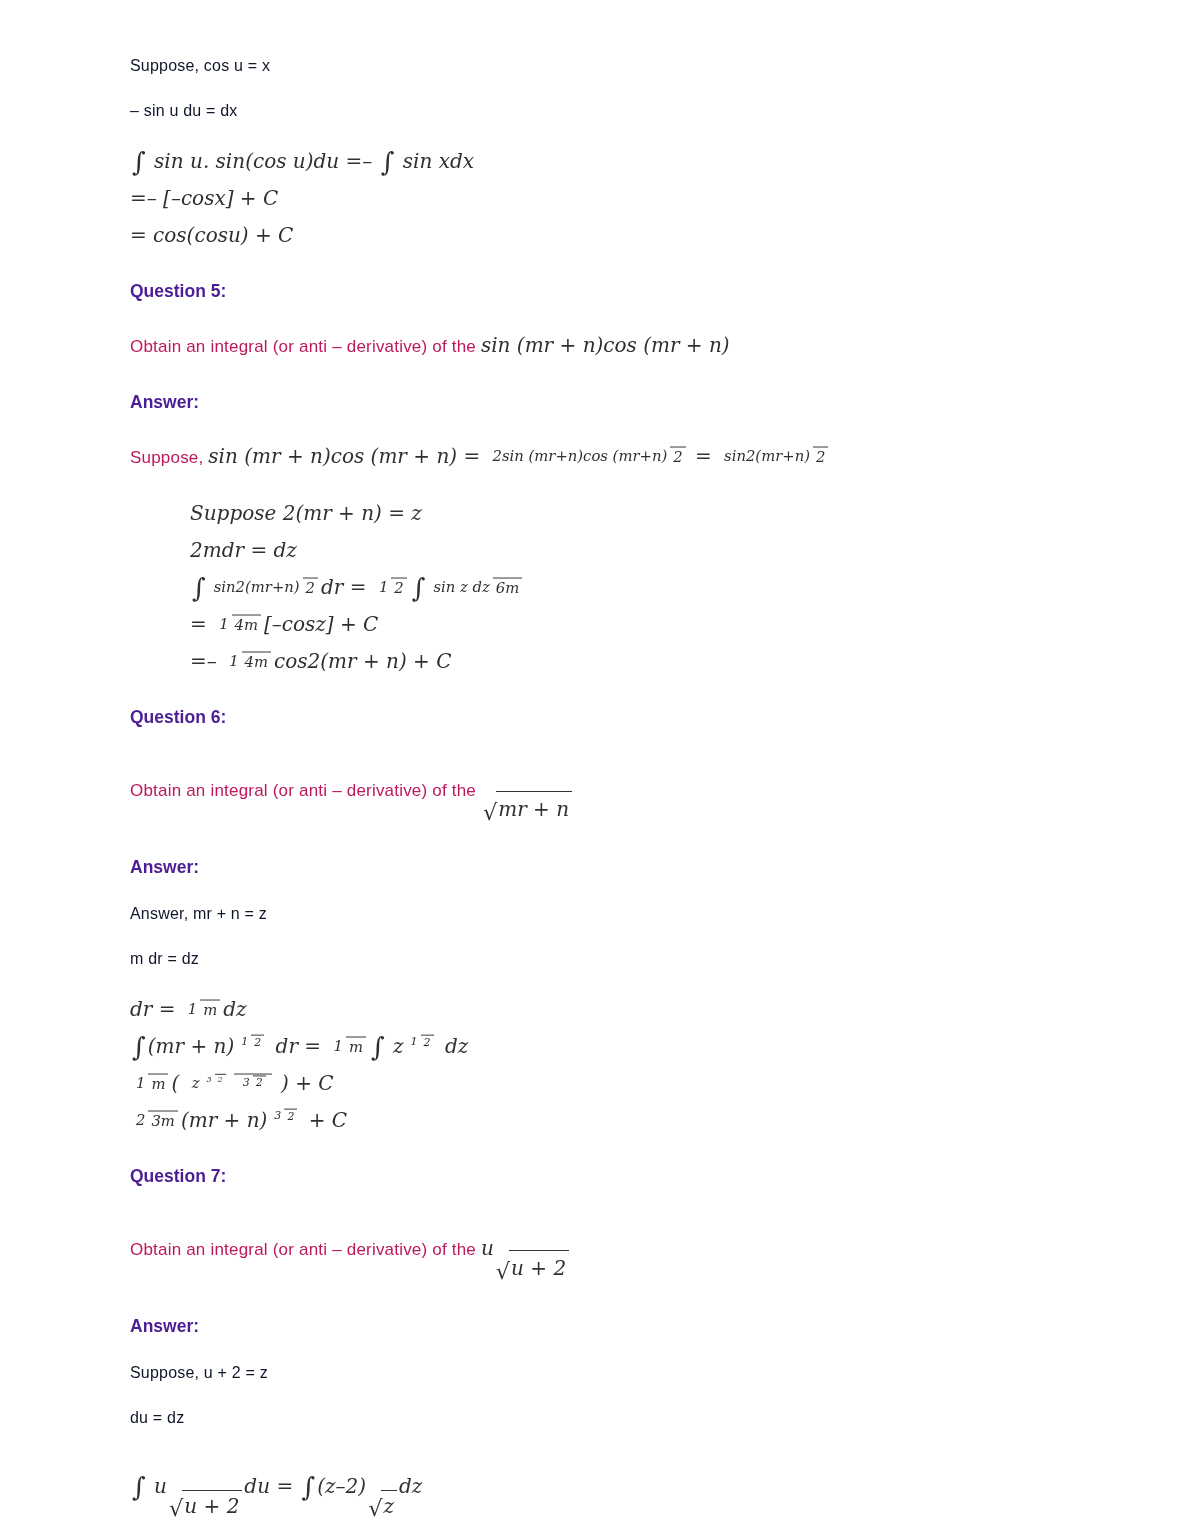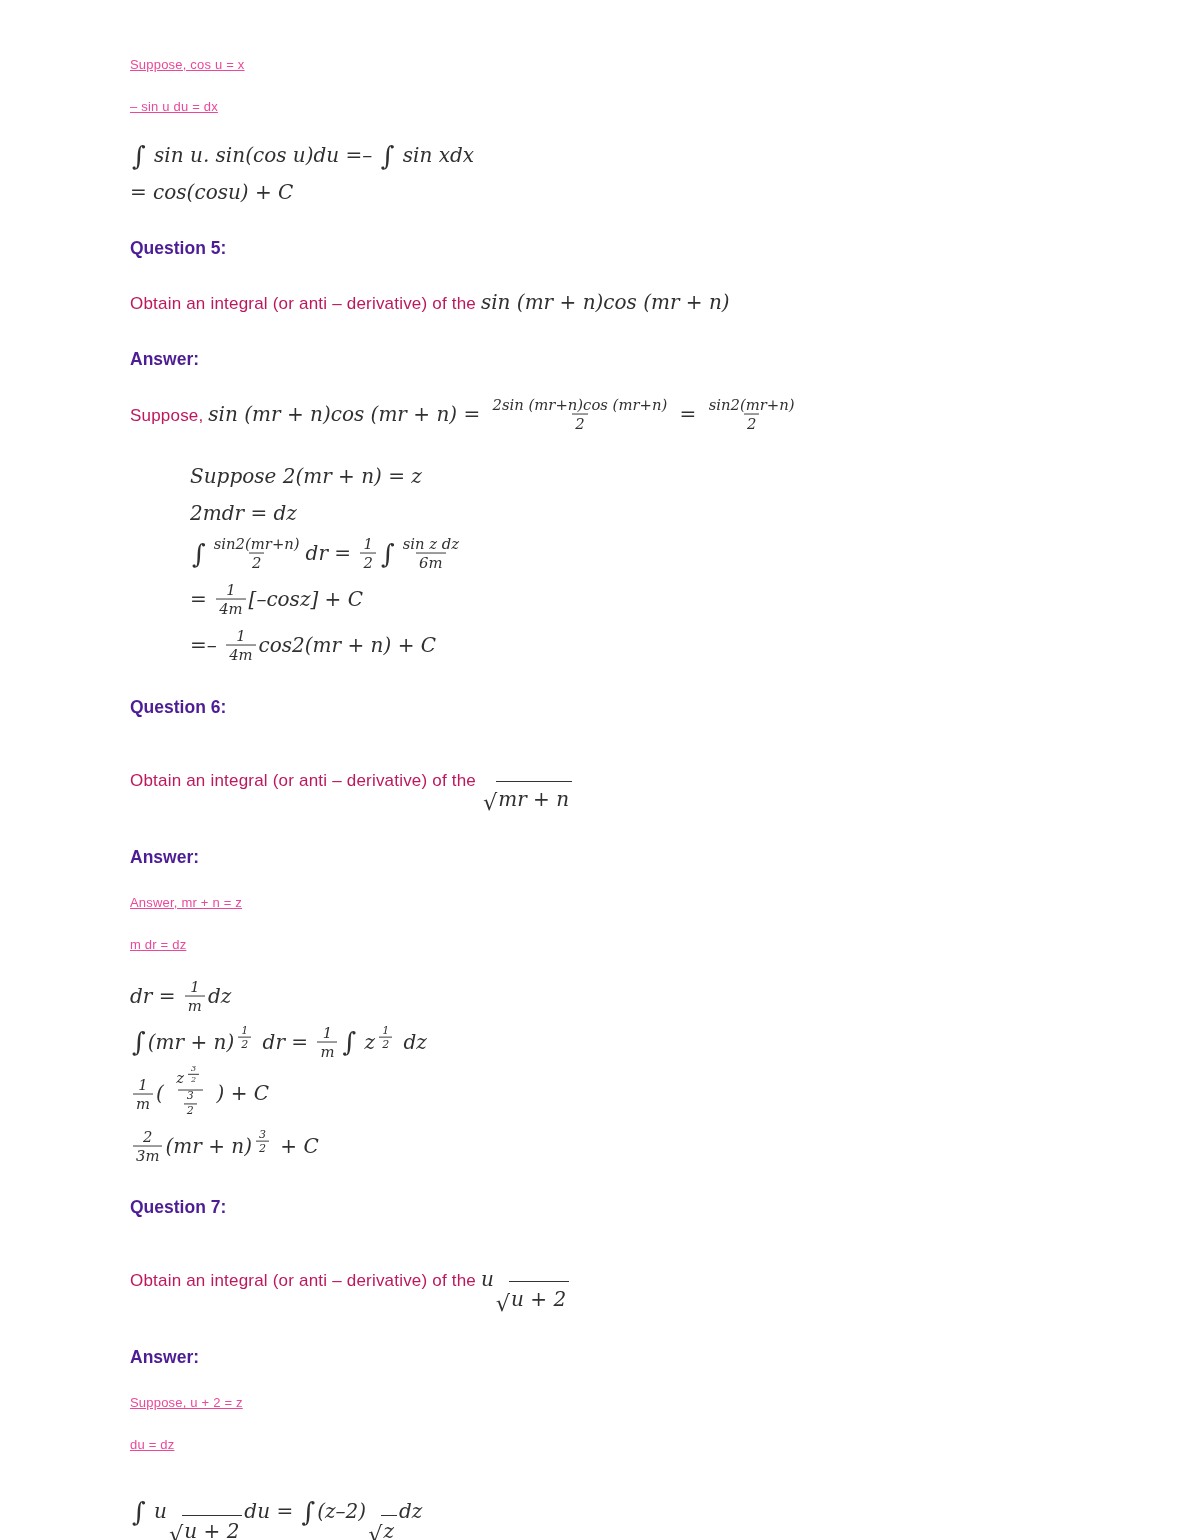--- a/index.html
+++ b/index.html
@@ -1,34 +1,34 @@
 <!DOCTYPE html>
 <html><head>
 <meta charset="utf-8">
 <style>
   html,body{margin:0;padding:0;background:#ffffff;}
   body{
     width:1190px;min-height:1540px;box-sizing:border-box;
     padding:30px 90px 60px 130px;
     font-family:"Liberation Sans",sans-serif;
   }
-  .plain{font-size:13px;color:#ec4899;margin:27px 0;letter-spacing:.2px;text-decoration:underline;}
+  .plain{font-size:16px;color:#0f172a;margin:27px 0;letter-spacing:.2px;}
   .heading{font-size:17.5px;font-weight:700;color:#4c1d95;margin:31px 0 27px;}
   .mixed{font-size:20px;color:#303030;margin:27px 0;line-height:1.6;}
   .mathgroup{margin:22px 0;}
   .mathgroup.indent{margin-left:60px;}
   .mathline{font-size:20px;color:#303030;margin:8px 0;line-height:1.45;}
   .txt{font-family:"Liberation Sans",sans-serif;font-size:17px;color:#be185d;letter-spacing:.2px;}
   .mi{font-family:"DejaVu Serif","Liberation Serif",serif;font-style:italic;color:#303030;}
   .int{
     font-family:"DejaVu Serif","Liberation Serif",serif;font-style:normal;
     font-size:1.32em;color:#303030;padding:0 2px;vertical-align:-0.1em;line-height:1;
   }
   .frac{
-    display:inline-flex;flex-direction:column;align-items:center;
+    display:inline-flex;flex-direction:row;align-items:center;
     vertical-align:middle;font-size:0.74em;line-height:1.18;
     text-align:center;margin:0 3px;transform:translateY(-0.1em);
   }
   .fn{padding:0 3px;display:inline-block;}
   .fd{border-top:1.5px solid #3a3a3a;padding:0 3px;display:inline-block;}
   .sup{
     display:inline-block;font-size:0.58em;vertical-align:middle;
     transform:translateY(-0.55em);margin:0 2px 0 1px;line-height:1;
   }
   .sup .frac{transform:none;vertical-align:middle;font-size:0.95em;}
@@ -40,20 +40,21 @@
   .rbody{border-top:1.5px solid #333;padding:1px 3px 0 2px;margin-left:-1px;display:inline-block;margin-top:37px;}
 </style>
 </head>
 <body>
 
 <main style="background: rgb(255, 255, 255);">
     <div class="plain">Suppose, cos u = x</div>
     <div class="plain">– sin u du = dx</div>
     <div class="mathgroup">
       <div class="mathline"><span class="int">∫</span><span class="mi"> sin u. sin(cos u)du =– </span><span class="int">∫</span><span class="mi"> sin xdx</span></div>
+      <div class="mathline"><span class="mi">=– [–cosx] + C</span></div>
       <div class="mathline"><span class="mi">= cos(cosu) + C</span></div>
     </div>
     <div class="heading">Question 5:</div>
     <div class="mixed"><span class="txt">Obtain an integral (or anti – derivative) of the </span><span class="mi">sin (mr + n)cos (mr + n)</span></div>
     <div class="heading">Answer:</div>
     <div class="mixed"><span class="txt">Suppose, </span><span class="mi">sin (mr + n)cos (mr + n) = </span><span class="frac">
         <span class="fn"><span class="mi">2sin (mr+n)cos (mr+n)</span></span>
         <span class="fd"><span class="mi">2</span></span>
       </span><span class="mi"> = </span><span class="frac">
         <span class="fn"><span class="mi">sin2(mr+n)</span></span>

